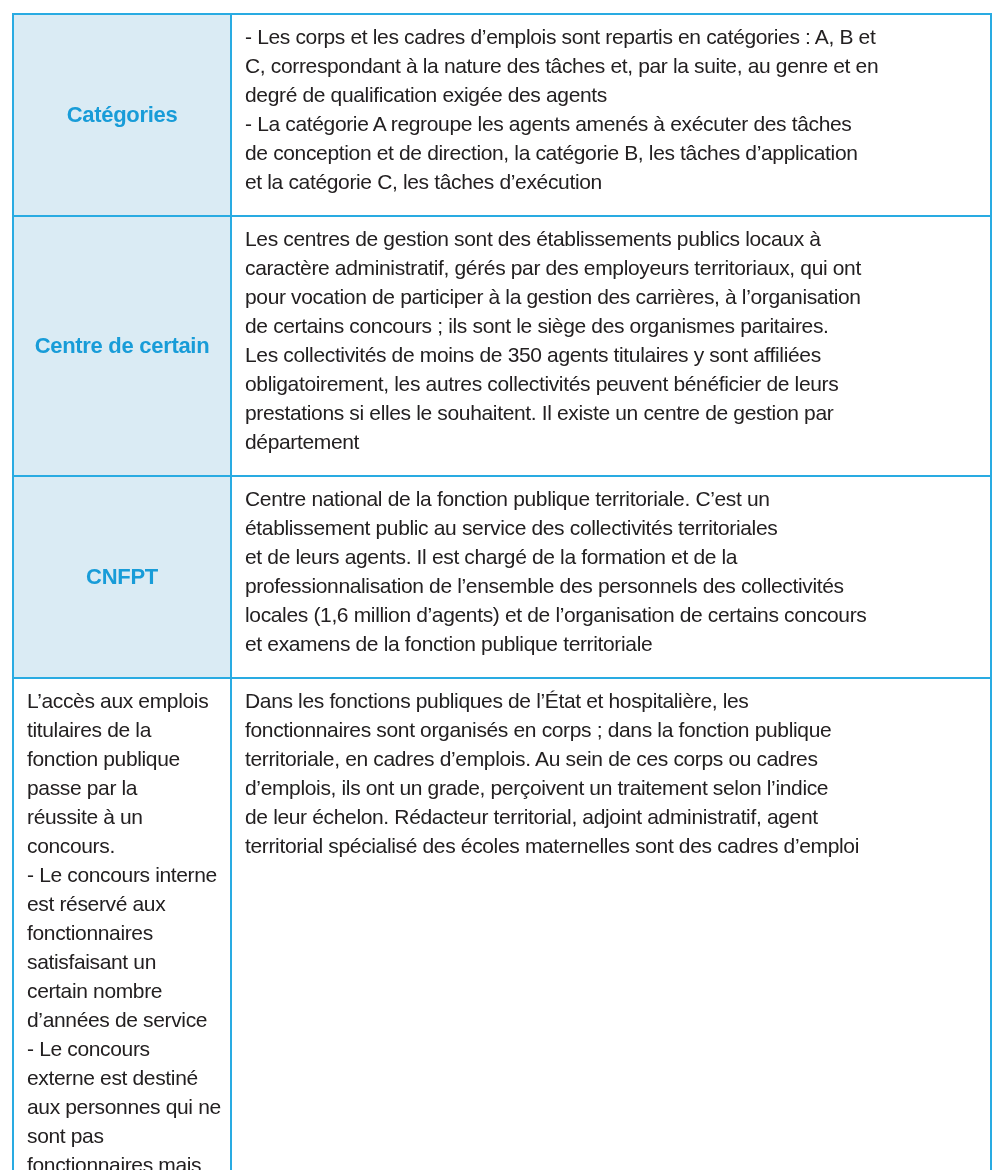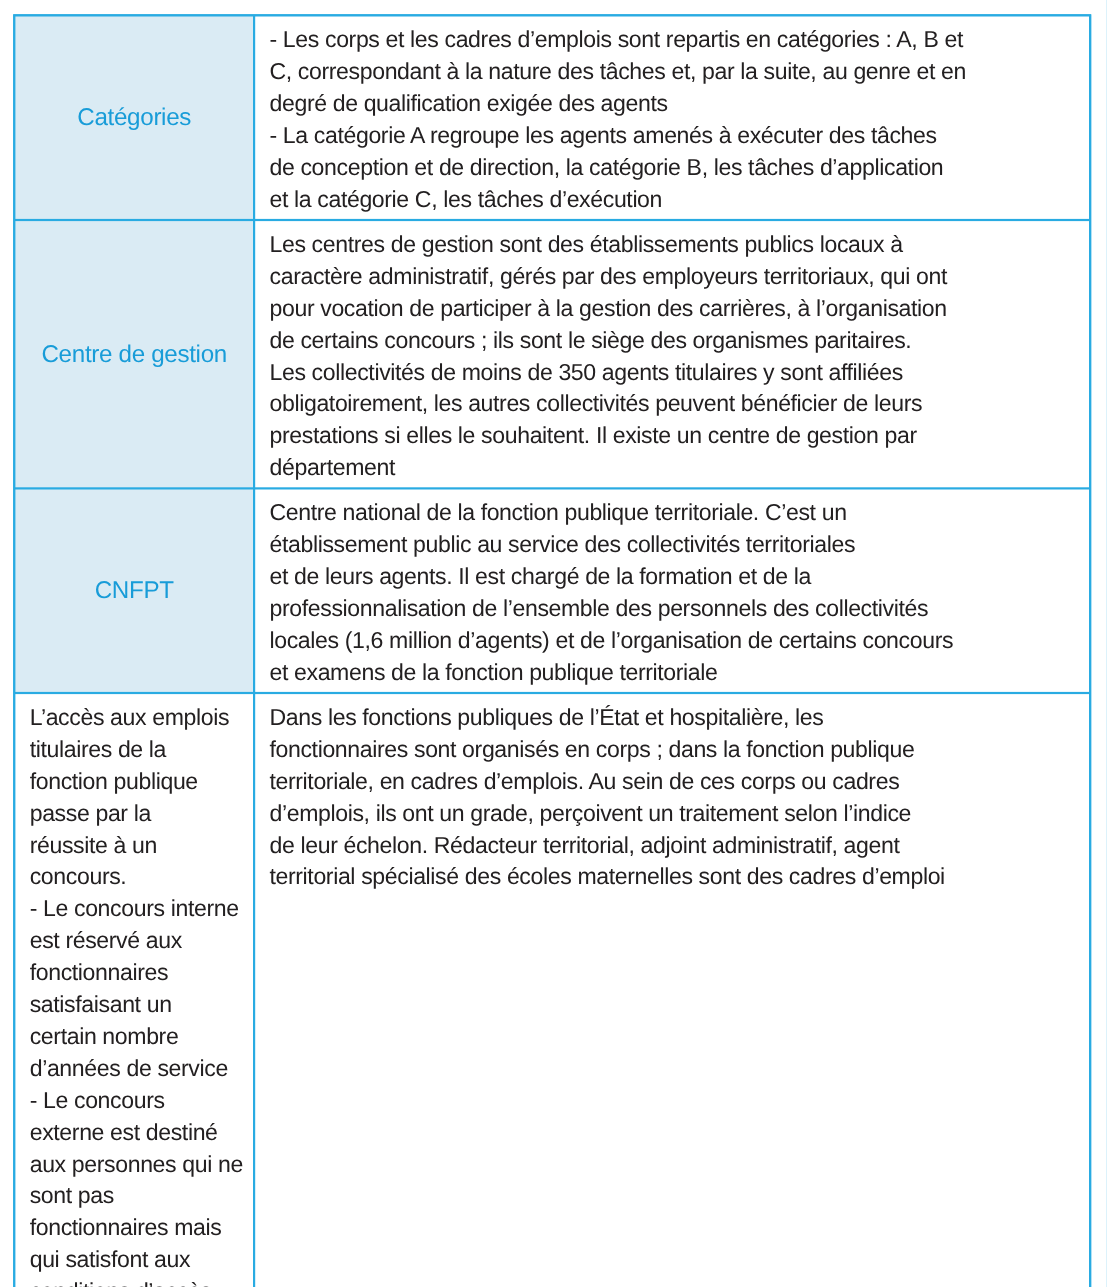--- a/index.html
+++ b/index.html
@@ -26,54 +26,54 @@
     background: #daebf4;
     display: flex;
     align-items: center;
     justify-content: center;
     text-align: center;
     padding: 6px 6px;
     box-sizing: border-box;
   }
   .term-text {
     color: #189cd8;
-    font-weight: normal;
+    font-weight: bold;
     font-size: 22px;
     line-height: 28px;
     letter-spacing: -0.3px;
     white-space: pre-line;
   }
   .def-cell {
     background: #ffffff;
     color: #232021;
     font-size: 21px;
     line-height: 29px;
     letter-spacing: -0.35px;
-    padding: 7px 8px 3px 13px;
+    padding: 7px 8px 19px 13px;
     box-sizing: border-box;
     white-space: pre-line;
   }
 </style>
 </head>
 <body>
 
 <div class="glossary-table">
 
   <div class="term-cell">
     <span class="term-text">Catégories</span>
   </div>
   <div class="def-cell">- Les corps et les cadres d’emplois sont repartis en catégories : A, B et
 C, correspondant à la nature des tâches et, par la suite, au genre et en
 degré de qualification exigée des agents
 - La catégorie A regroupe les agents amenés à exécuter des tâches
 de conception et de direction, la catégorie B, les tâches d’application
 et la catégorie C, les tâches d’exécution</div>
 
   <div class="term-cell">
-    <span class="term-text">Centre de gestion</span>
+    <span class="term-text">Centre de certain</span>
   </div>
   <div class="def-cell">Les centres de gestion sont des établissements publics locaux à
 caractère administratif, gérés par des employeurs territoriaux, qui ont
 pour vocation de participer à la gestion des carrières, à l’organisation
 de certains concours ; ils sont le siège des organismes paritaires.
 Les collectivités de moins de 350 agents titulaires y sont affiliées
 obligatoirement, les autres collectivités peuvent bénéficier de leurs
 prestations si elles le souhaitent. Il existe un centre de gestion par
 département</div>
 

